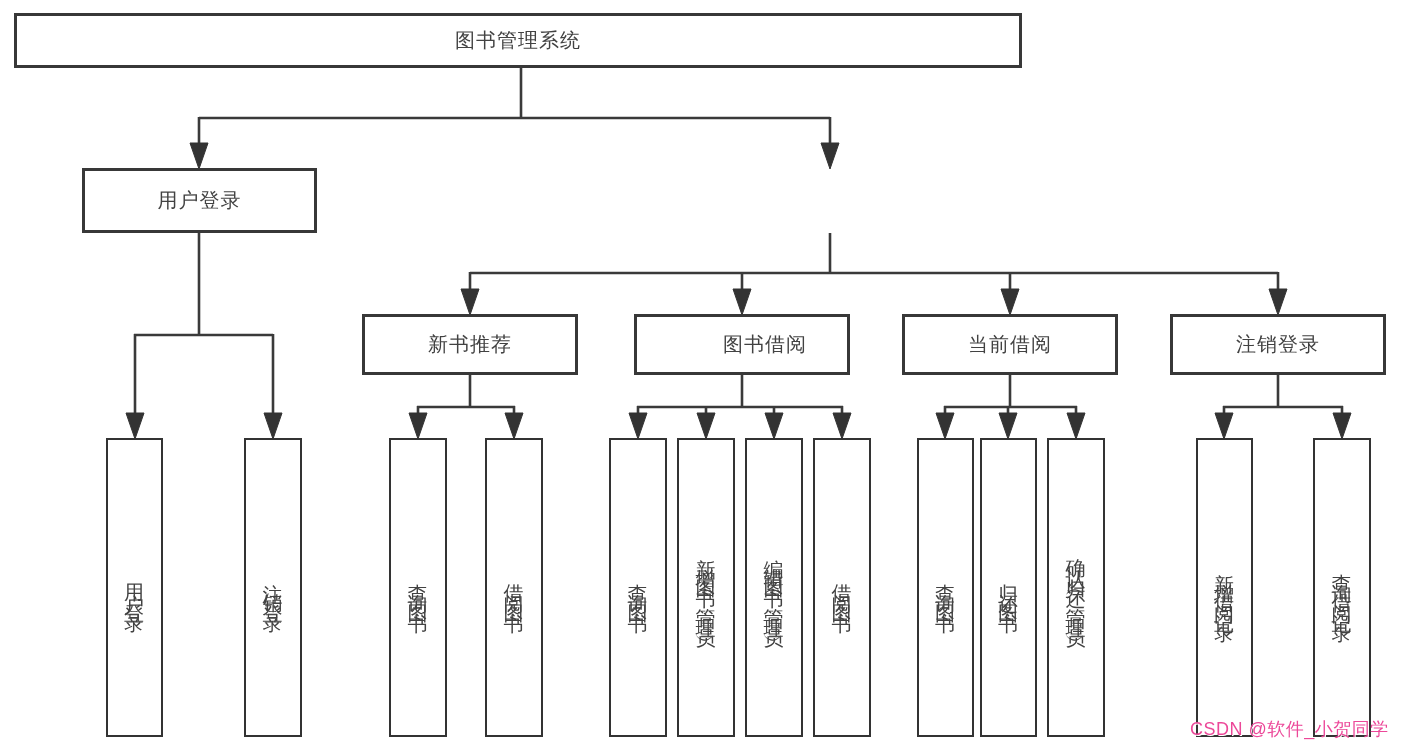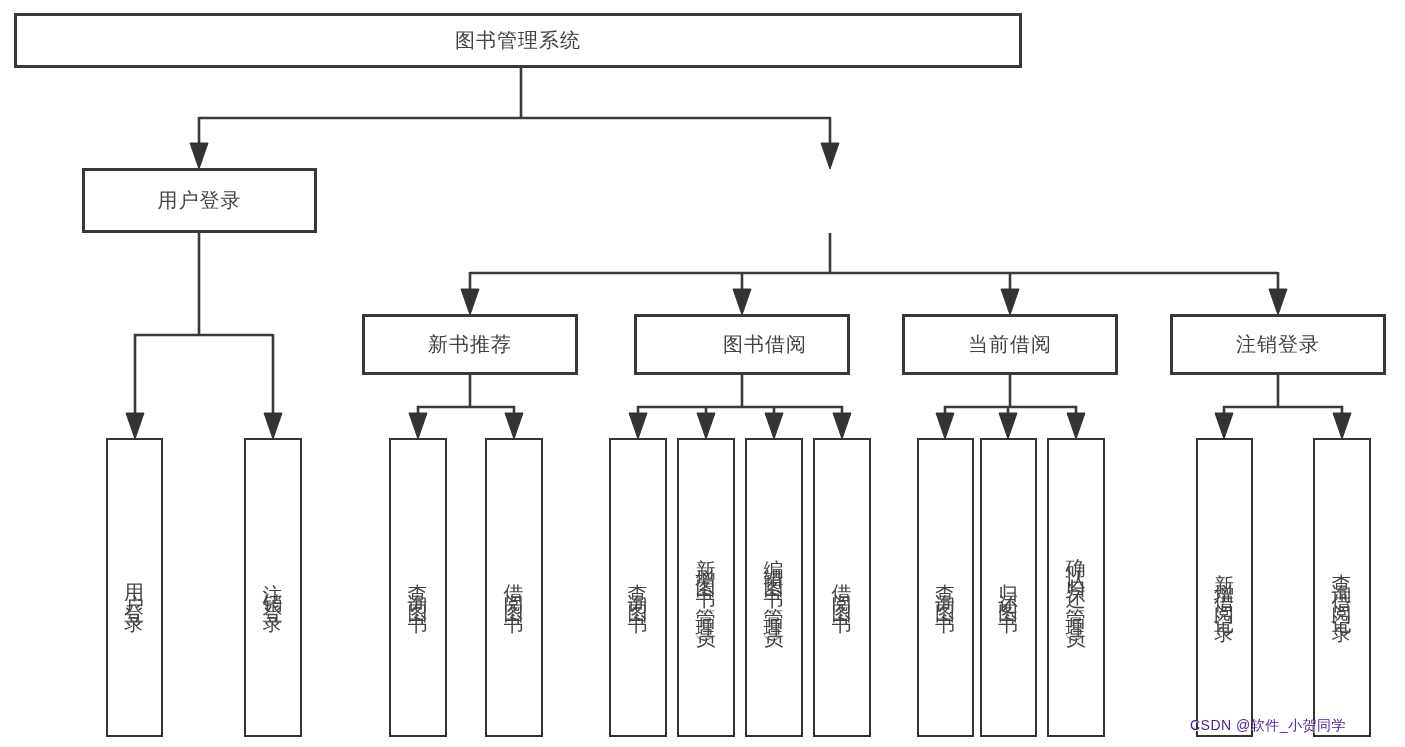--- a/index.html
+++ b/index.html
@@ -60,22 +60,22 @@
     font-size: 20px;
     line-height: 1;
     letter-spacing: 10px;
     color: #424242;
     white-space: nowrap;
   }
   #watermark {
     position: absolute;
     left: 1190px;
     top: 717px;
-    font-size: 14px;
-    color: #4c1d95;
+    font-size: 18px;
+    color: #ec4899;
     letter-spacing: 0.5px;
     white-space: nowrap;
     text-shadow: 1px 1px 0 #ffffff;
   }
 </style>
 </head>
 <body>
 
 <div id="stage">
 

